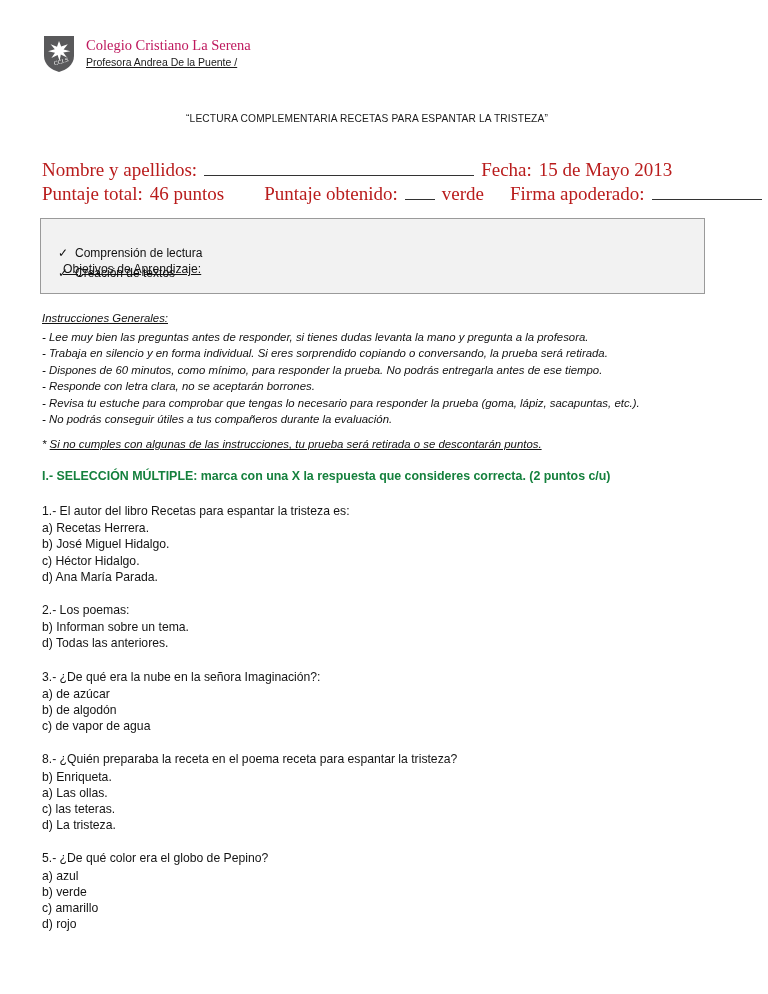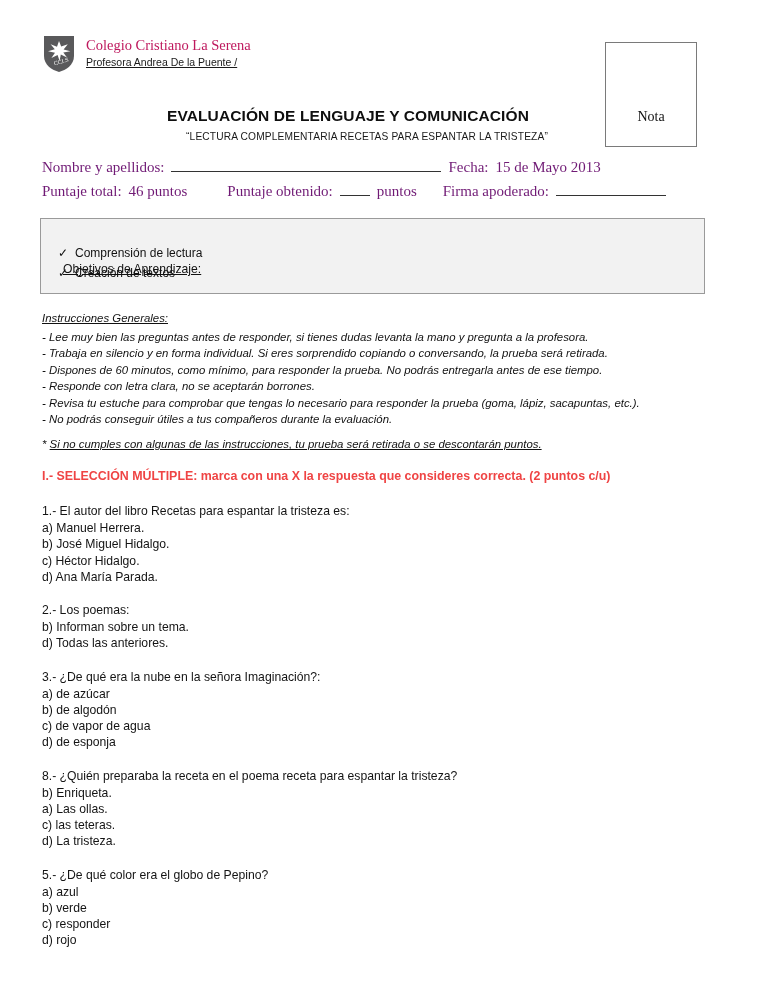--- a/index.html
+++ b/index.html
@@ -103,22 +103,22 @@
     color: #1a1a1a;
     margin-top: 6px;
     padding-left: 38px;
   }
 
   
   .id-line {
     position: absolute;
     left: 42px;
     font-family: "Liberation Serif", serif;
-    font-size: 15px;
-    color: #701a75;
+    font-size: 19px;
+    color: #b91c1c;
     white-space: nowrap;
   }
   .id-line-1 { top: 159px; }
   .id-line-2 { top: 183px; }
   .fill {
     display: inline-block;
     border-bottom: 1px solid #333333;
     vertical-align: baseline;
   }
   .fill-name  { width: 270px; }
@@ -185,21 +185,21 @@
   .ins-note u { text-decoration: underline; text-align: right; }
 
   
   .section-heading {
     position: absolute;
     left: 42px;
     top: 469px;
     font-family: "Liberation Sans", sans-serif;
     font-weight: bold;
     font-size: 12.4px;
-    color: #ef4444;
+    color: #15803d;
     white-space: nowrap;
   }
 
   .questions {
     position: absolute;
     left: 42px;
     top: 503px;
     width: 700px;
     font-family: "Liberation Sans", sans-serif;
     font-size: 12.2px;
@@ -228,35 +228,31 @@
         <path d="M17 7 L19.2 12.6 L25.8 10.2 L21.6 15.4 L28.4 17.3 L21.3 18.6 L25 23.6 L18.8 20.6 L17.6 27 L15.6 20.9 L9.4 24 L13 18.7 L6 17.3 L12.8 15.3 L8.6 10.2 L15 12.7 Z" fill="#ffffff"></path>
         <text x="12.5" y="31.5" font-family="Liberation Serif, serif" font-size="6" fill="#ffffff" transform="rotate(-16 12.5 31.5)">CCLS</text>
       </svg>
     </span>
     <span class="school-block">
       <div class="school-name">Colegio Cristiano La Serena</div>
       <div class="teacher-name">Profesora Andrea De la Puente  /</div>
     </span>
   </div>
 
-  <div class="nota-box">
-    <div class="nota-label">Nota</div>
-  </div>
 
   <div class="title-wrap">
-    <div class="main-title">EVALUACIÓN DE LENGUAJE Y COMUNICACIÓN</div>
     <div class="sub-title">“LECTURA COMPLEMENTARIA RECETAS PARA ESPANTAR LA TRISTEZA”</div>
   </div>
 
   <div class="id-line id-line-1">
     <span>Nombre y apellidos:</span><span class="gap-sm"></span><span class="fill fill-name"></span><span class="gap-sm"></span><span>Fecha:</span><span class="gap-sm"></span><span>15 de Mayo 2013</span>
   </div>
 
   <div class="id-line id-line-2">
-    <span>Puntaje total:</span><span class="gap-sm"></span><span>46 puntos</span><span class="gap-lg"></span><span>Puntaje obtenido:</span><span class="gap-sm"></span><span class="fill fill-short"></span><span class="gap-sm"></span><span>puntos</span><span class="gap-md"></span><span>Firma apoderado:</span><span class="gap-sm"></span><span class="fill fill-sign"></span>
+    <span>Puntaje total:</span><span class="gap-sm"></span><span>46 puntos</span><span class="gap-lg"></span><span>Puntaje obtenido:</span><span class="gap-sm"></span><span class="fill fill-short"></span><span class="gap-sm"></span><span>verde</span><span class="gap-md"></span><span>Firma apoderado:</span><span class="gap-sm"></span><span class="fill fill-sign"></span>
   </div>
 
   <div class="objectives">
     <div class="obj-title">Objetivos de Aprendizaje:</div>
     <div class="obj-item obj-item-1">
       <span class="check">✓</span><span>Comprensión de lectura</span>
     </div>
     <div class="obj-item obj-item-2">
       <span class="check">✓</span><span>Creación de textos</span>
     </div>
@@ -272,51 +268,50 @@
     <div class="ins-line"> - No podrás conseguir útiles a tus compañeros durante la evaluación.</div>
     <div class="ins-note"><span>* </span><u>Si no cumples con algunas de las instrucciones, tu prueba  será retirada o se descontarán puntos.</u></div>
   </div>
 
   <div class="section-heading">I.- SELECCIÓN MÚLTIPLE: marca con una X  la respuesta que consideres correcta. (2 puntos c/u)</div>
 
   <div class="questions">
 
     <div class="question">
       <div class="q-text">1.- El autor del libro Recetas para espantar la tristeza es:</div>
-      <div class="q-option">a) Manuel Herrera.</div>
+      <div class="q-option">a) Recetas Herrera.</div>
       <div class="q-option">b) José Miguel Hidalgo.</div>
       <div class="q-option">c) Héctor Hidalgo.</div>
       <div class="q-option">d) Ana María Parada.</div>
     </div>
 
     <div class="question">
       <div class="q-text">2.- Los poemas:</div>
       <div class="q-option">b) Informan sobre un tema.</div>
       <div class="q-option">d) Todas las anteriores.</div>
     </div>
 
     <div class="question">
       <div class="q-text">3.- ¿De qué era la nube en la señora Imaginación?:</div>
       <div class="q-option">a) de azúcar</div>
       <div class="q-option">b) de algodón</div>
       <div class="q-option">c) de vapor de agua</div>
-      <div class="q-option">d) de esponja</div>
     </div>
 
     <div class="question">
       <div class="q-text">8.- ¿Quién preparaba la receta en el poema receta para espantar la tristeza?</div>
       <div class="q-option">b) Enriqueta.</div>
       <div class="q-option">a) Las ollas.</div>
       <div class="q-option">c) las teteras.</div>
       <div class="q-option">d) La tristeza.</div>
     </div>
 
     <div class="question">
       <div class="q-text">5.- ¿De qué color era el globo de Pepino?</div>
       <div class="q-option">a) azul</div>
       <div class="q-option">b) verde</div>
-      <div class="q-option">c) responder</div>
+      <div class="q-option">c) amarillo</div>
       <div class="q-option">d) rojo</div>
     </div>
 
   </div>
 
 </div>
 
 </body></html>

